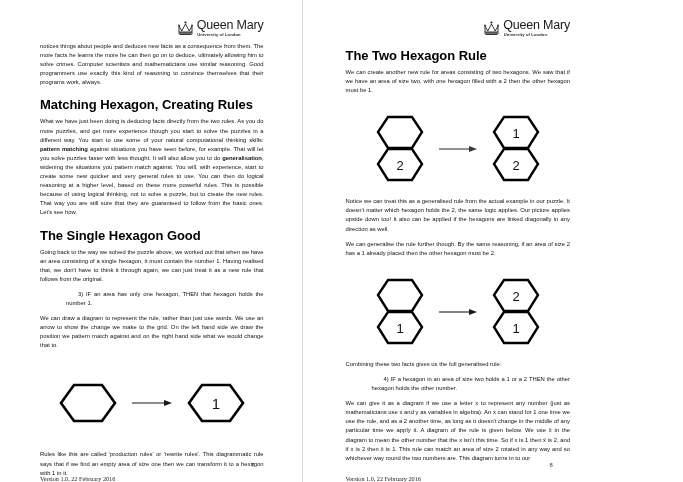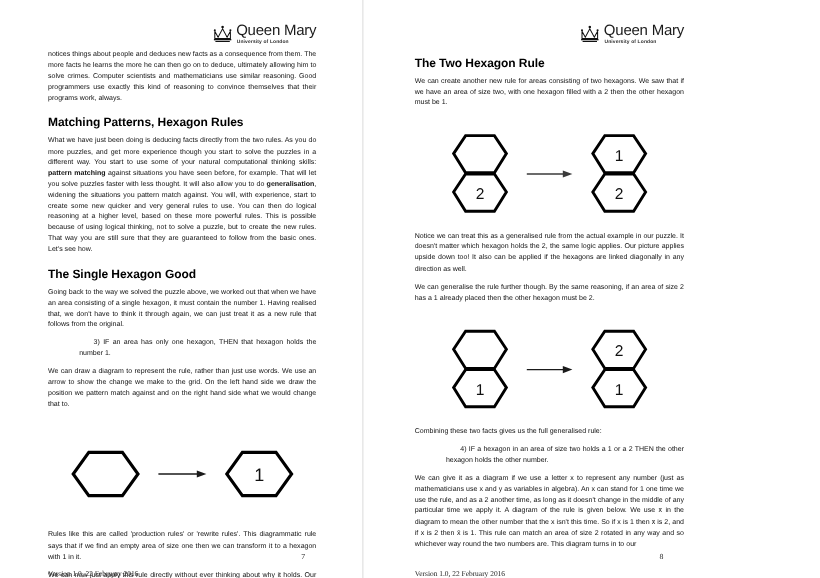--- a/index.html
+++ b/index.html
@@ -70,21 +70,21 @@
     font-size: 4.1px;
     font-weight: bold;
     letter-spacing: 0.12px;
     color: #2a2a2a;
     margin-top: 1.2px;
     margin-left: 0.5px;
   }
 
   
   h2.heading {
-    font-size: 10px;
+    font-size: 13px;
     font-weight: bold;
     margin: 10px 0 5px 0;
     letter-spacing: -0.05px;
     color: #000;
   }
   p.body {
     font-size: 5.85px;
     line-height: 9.1px;
     text-align: justify;
     margin: 0 0 6px 0;
@@ -157,21 +157,21 @@
         </g>
       </svg>
       <div class="logo-text">
         <div class="logo-name">Queen Mary</div>
         <div class="logo-sub">University of London</div>
       </div>
     </div>
 
     <p class="body">notices things about people and deduces new facts as a consequence from them. The more facts he learns the more he can then go on to deduce, ultimately allowing him to solve crimes. Computer scientists and mathematicians use similar reasoning. Good programmers use exactly this kind of reasoning to convince themselves that their programs work, always.</p>
 
-    <h2 class="heading">Matching Patterns, Hexagon Rules</h2>
+    <h2 class="heading">Matching Hexagon, Creating Rules</h2>
 
     <p class="body"><span>What we have just been doing is deducing facts directly from the two rules. As you do more puzzles, and get more experience though you start to solve the puzzles in a different way. You start to use some of your natural computational thinking skills: </span><b>pattern matching</b><span> against situations you have seen before, for example. That will let you solve puzzles faster with less thought. It will also allow you to do </span><b>generalisation</b><span>, widening the situations you pattern match against. You will, with experience, start to create some new quicker and very general rules to use. You can then do logical reasoning at a higher level, based on these more powerful rules. This is possible because of using logical thinking, not to solve a puzzle, but to create the new rules. That way you are still sure that they are guaranteed to follow from the basic ones. Let's see how.</span></p>
 
     <h2 class="heading">The Single Hexagon Good</h2>
 
     <p class="body">Going back to the way we solved the puzzle above, we worked out that when we have an area consisting of a single hexagon, it must contain the number 1. Having realised that, we don't have to think it through again, we can just treat it as a new rule that follows from the original.</p>
 
     <p class="rule indent-hang">3) IF an area has only one hexagon, THEN that hexagon holds the number 1.</p>
 
     <p class="body">We can draw a diagram to represent the rule, rather than just use words. We use an arrow to show the change we make to the grid. On the left hand side we draw the position we pattern match against and on the right hand side what we would change that to.</p>

